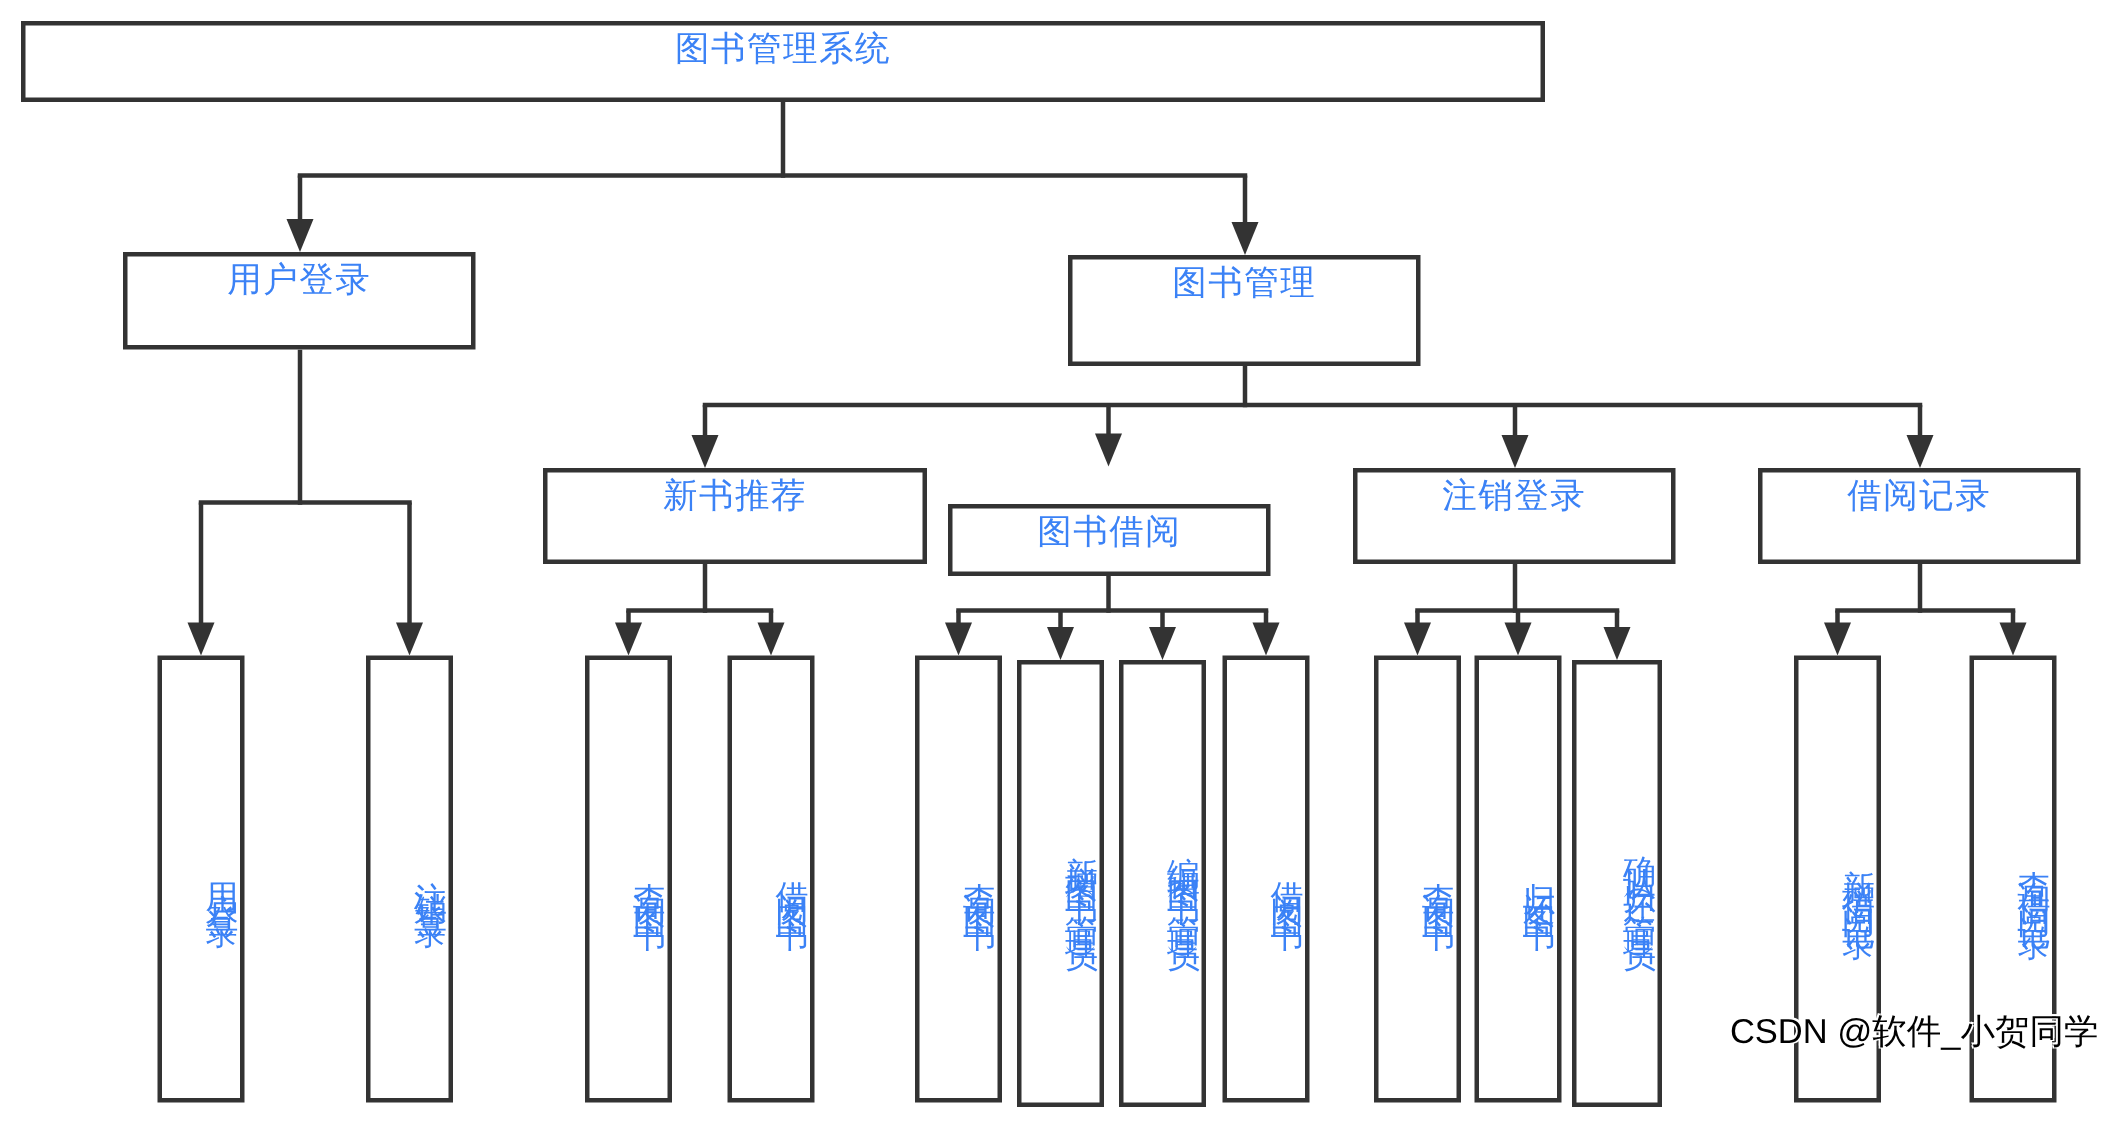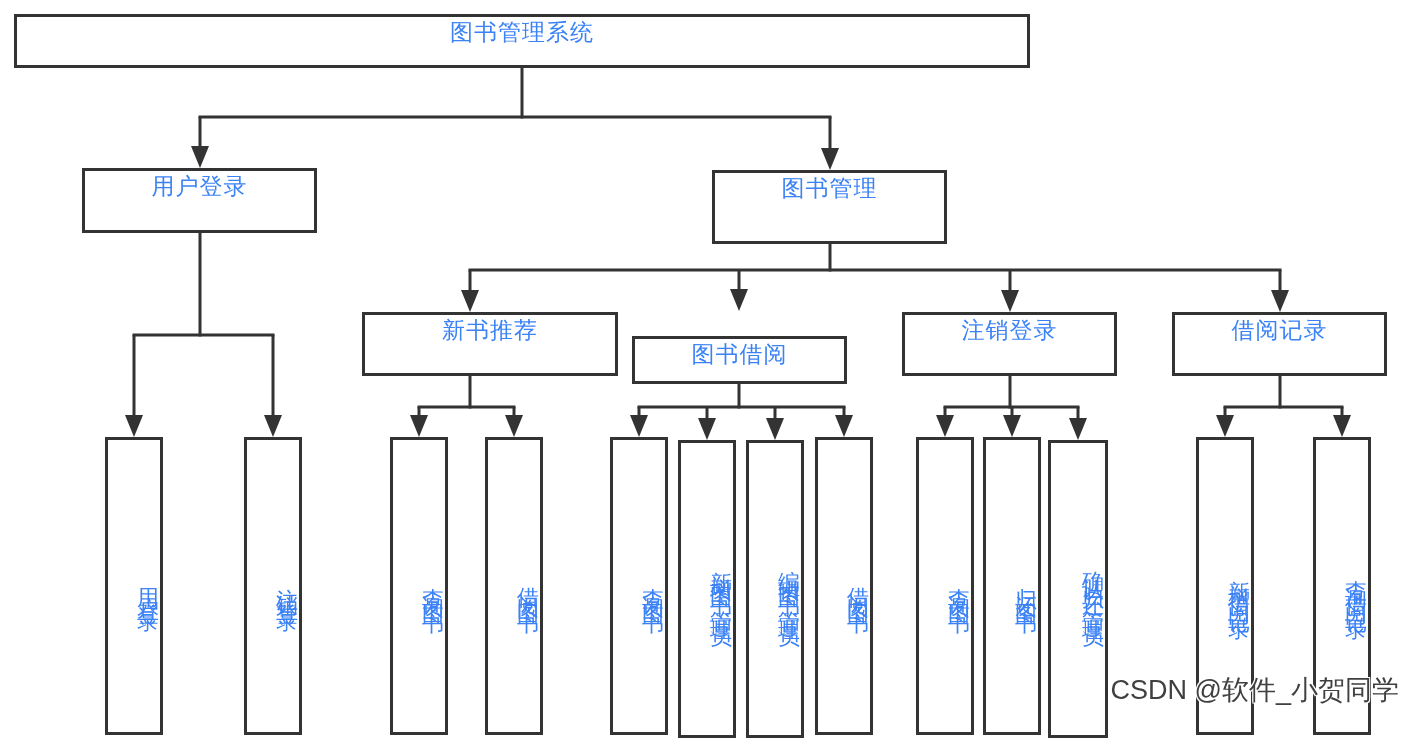--- a/index.html
+++ b/index.html
@@ -30,22 +30,22 @@
     letter-spacing: 8px;
     line-height: 1.1;
     width: 58px;
     height: 298px;
   }
   #watermark {
     position: absolute;
     right: 6px;
     top: 672px;
     z-index: 3;
-    font-size: 27px;
-    color: #404040;
+    font-size: 23px;
+    color: #000000;
     text-shadow: 1px 1px 0 #ffffff, -1px -1px 0 #ffffff, 1px -1px 0 #ffffff, -1px 1px 0 #ffffff;
     white-space: nowrap;
   }
   line { stroke: #333333; stroke-width: 3; }
   polygon { fill: #333333; }
 </style>
 </head>
 <body>
 
 <div id="canvas">

